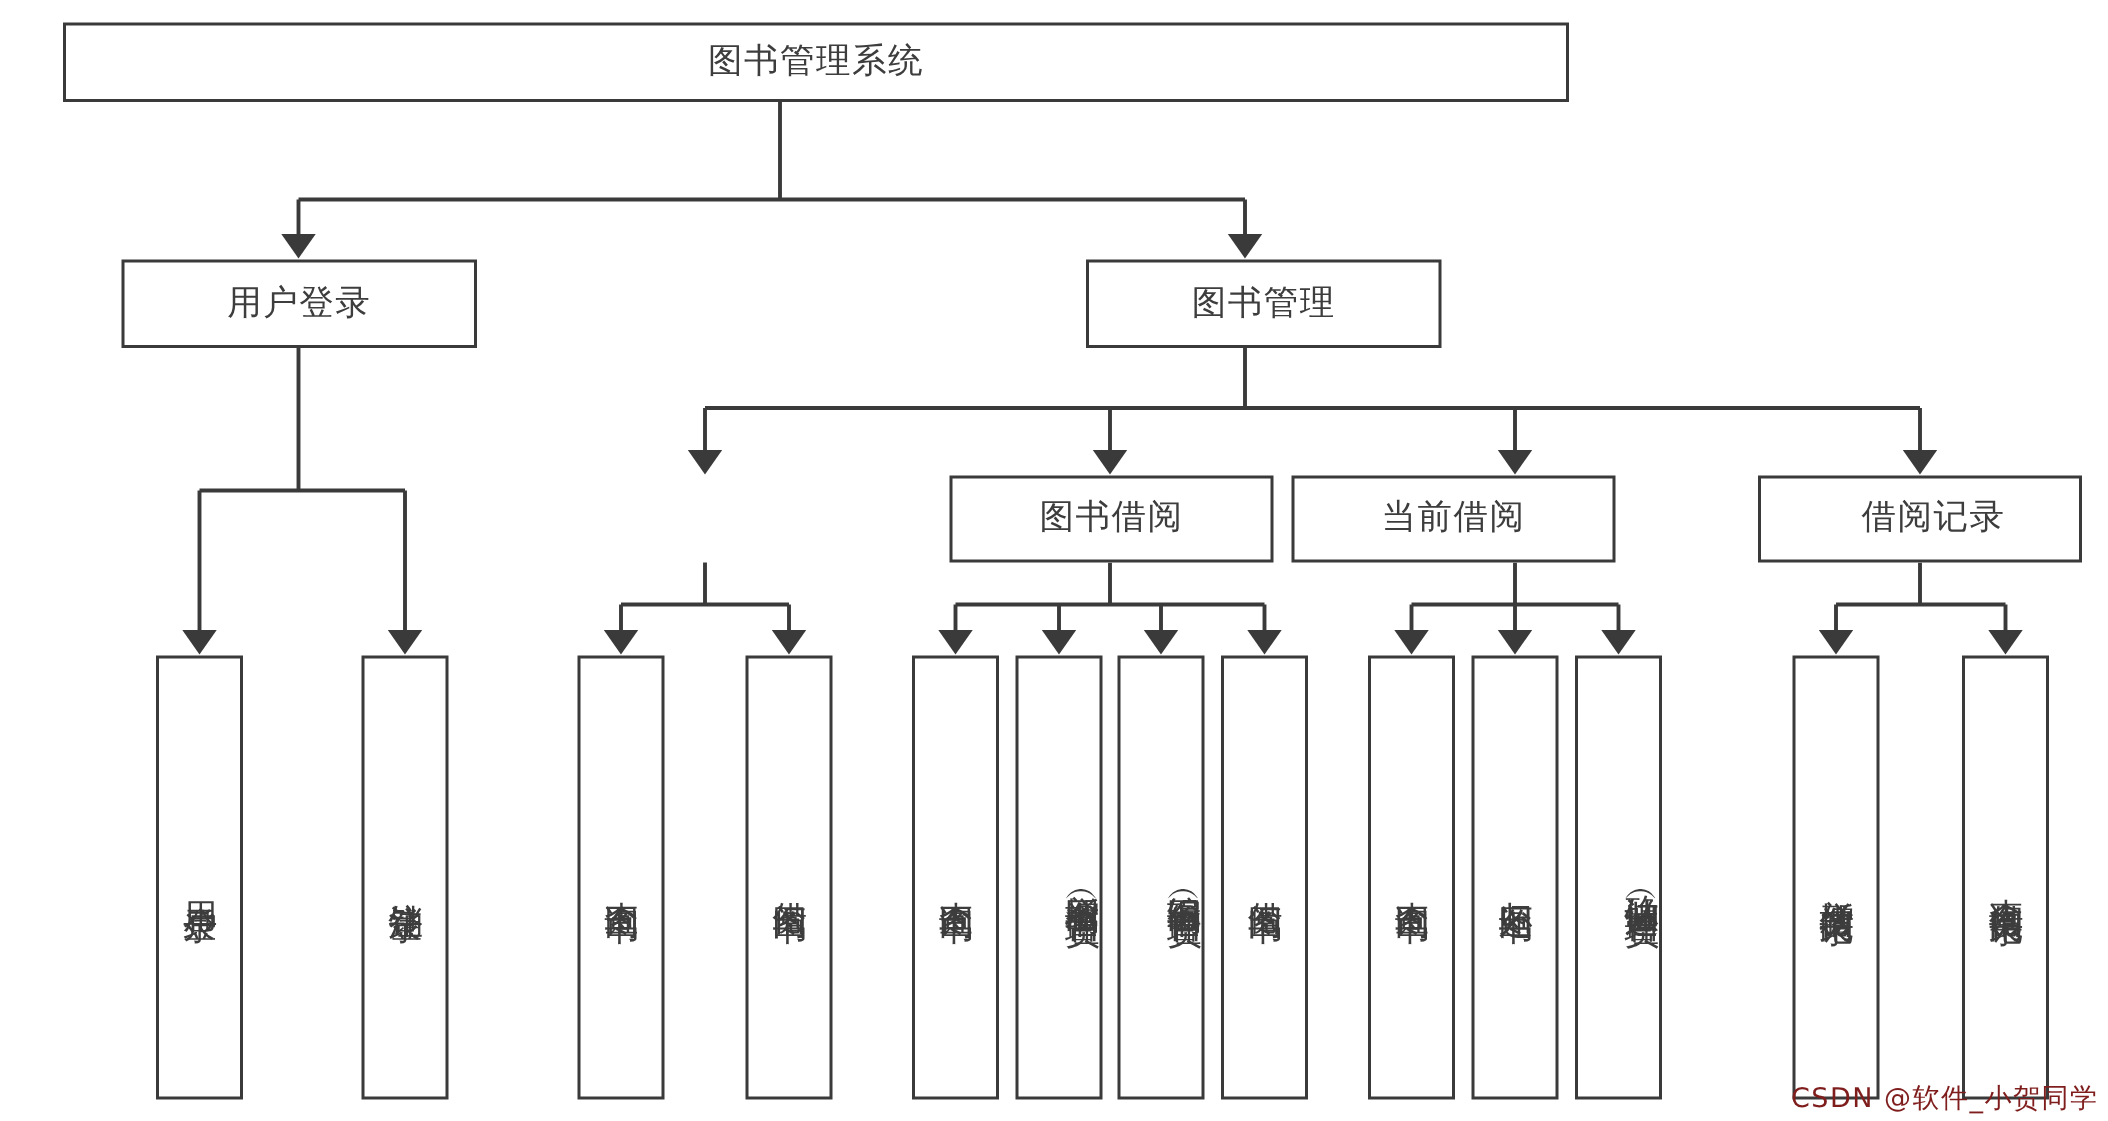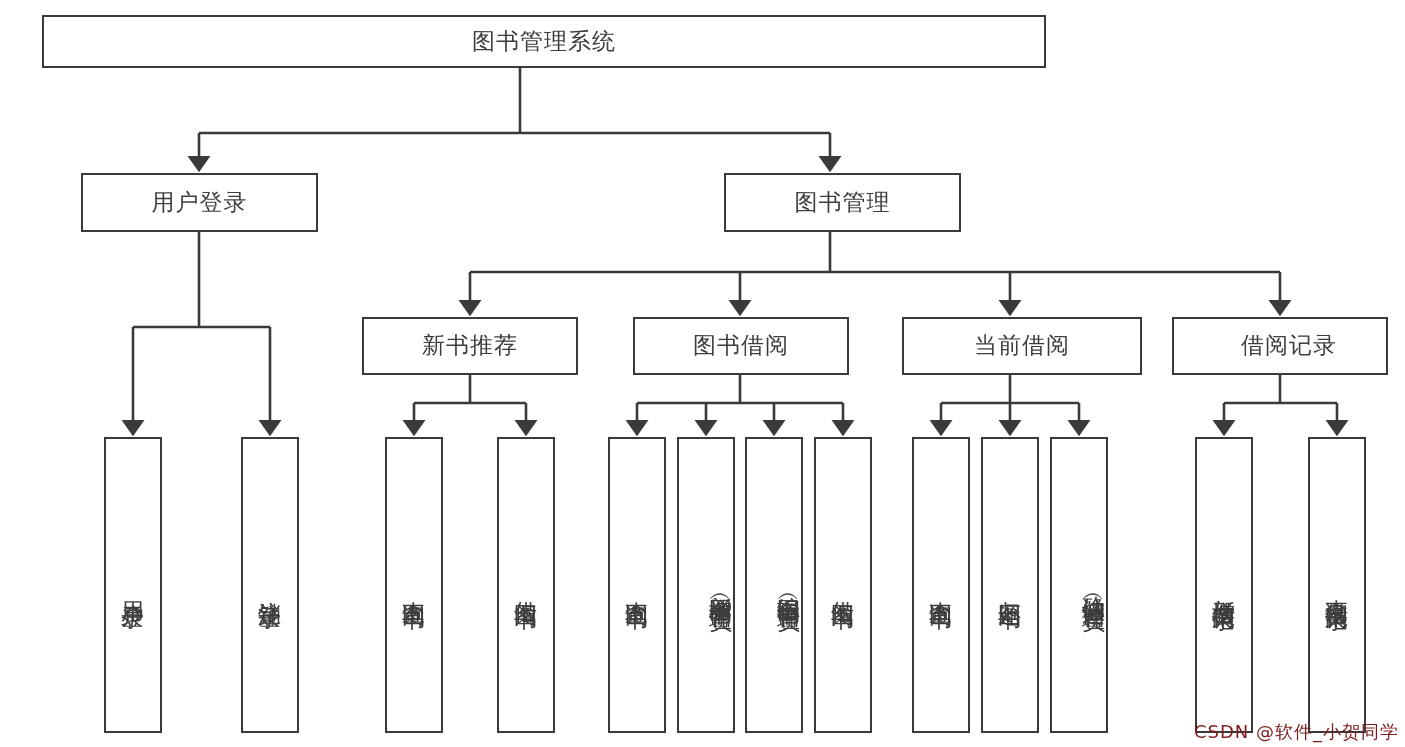--- a/index.html
+++ b/index.html
@@ -129,27 +129,24 @@
     <span class="node-label">图书管理系统</span>
   </div>
 
   <div class="node horiz" style="left:81px; top:173px; width:237px; height:59px;">
     <span class="node-label">用户登录</span>
   </div>
   <div class="node horiz" style="left:724px; top:173px; width:237px; height:59px;">
     <span class="node-label">图书管理</span>
   </div>
 
-  <div class="node horiz" style="left:362px; top:317px; width:216px; height:58px;">
-    <span class="node-label">新书推荐</span>
-  </div>
   <div class="node horiz" style="left:633px; top:317px; width:216px; height:58px;">
     <span class="node-label">图书借阅</span>
   </div>
-  <div class="node horiz" style="left:902px; top:317px; width:240px; height:58px;">
+  <div class="node horiz" style="left:861px; top:317px; width:216px; height:58px;">
     <span class="node-label">当前借阅</span>
   </div>
   <div class="node horiz" style="left:1172px; top:317px; width:216px; height:58px;padding-left:18px;">
     <span class="node-label">借阅记录</span>
   </div>
 
   <div class="node vert centered" style="left:104px; top:437px; width:58px; height:296px;">
     <span class="node-label">用户登录</span>
   </div>
   <div class="node vert centered" style="left:241px; top:437px; width:58px; height:296px;">

